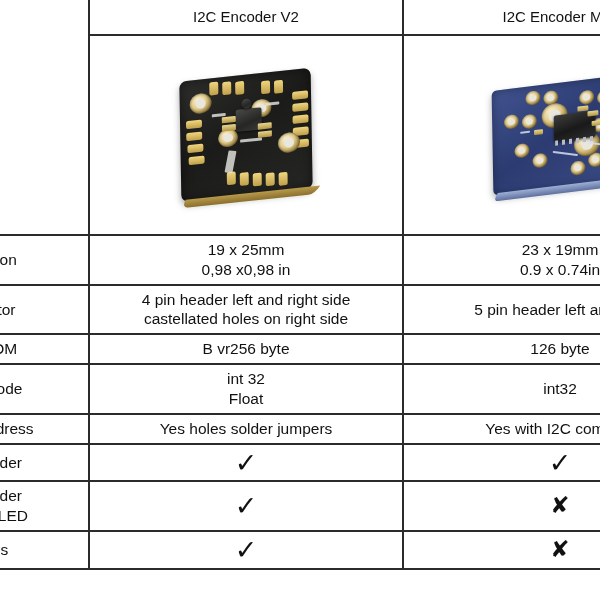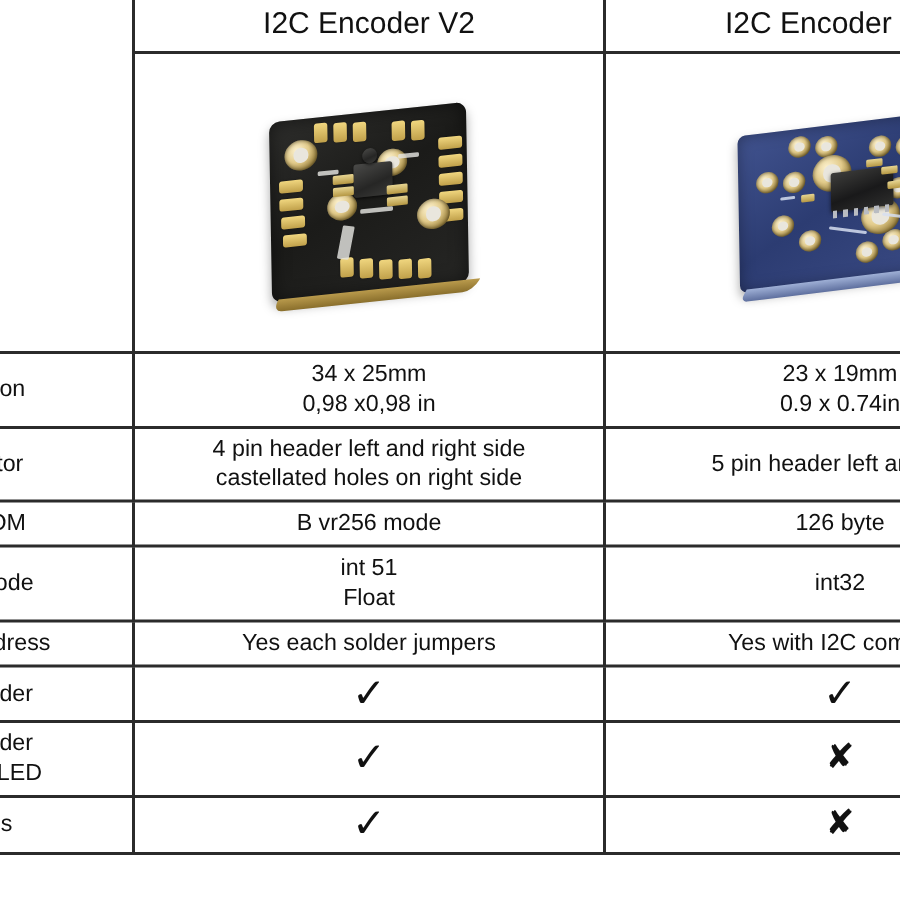--- a/index.html
+++ b/index.html
@@ -59,21 +59,21 @@
     border-left: none;
     border-top: none;
     border-bottom: none;
     border-right: none;
   }
   tr.head td.label { border-right: none; }
 
   tr.photos td { border-top: none; height: 198px; padding: 0; }
   tr.photos td.label { border: none; }
 
-  .hdr-txt { font-size: 20px; text-align: right; }
+  .hdr-txt { font-size: 15px; text-align: right; }
 
   .mark {
     font-size: 27px;
     line-height: 1;
     font-family: "DejaVu Sans", sans-serif;
     font-weight: 400;
   }
   .mark.x { font-weight: 700; font-size: 23px; }
 
   .cellline { display: block; }
@@ -312,21 +312,21 @@
                 <div class="silk" style="left:96px; top:64px; width:16px; height:2px; transform:rotate(14deg);"></div>
               </div>
             </div>
           </div>
         </td>
       </tr>
 
       <tr>
         <td class="label">ension</td>
         <td>
-          <span class="cellline">34 x 25mm</span>
+          <span class="cellline">19 x 25mm</span>
           <span class="cellline">0,98 x0,98 in</span>
         </td>
         <td>
           <span class="cellline">23 x 19mm</span>
           <span class="cellline">0.9 x 0.74in</span>
         </td>
       </tr>
 
       <tr>
         <td class="label">nector</td>
@@ -335,42 +335,42 @@
           <span class="cellline">castellated holes on right side</span>
         </td>
         <td>
           <span class="cellline">5 pin header left and righ</span>
         </td>
       </tr>
 
       <tr>
         <td class="label">PROM</td>
         <td>
-          <span class="cellline">B vr256 mode</span>
+          <span class="cellline">B vr256 byte</span>
         </td>
         <td>
           <span class="cellline">126 byte</span>
         </td>
       </tr>
 
       <tr>
         <td class="label">er mode</td>
         <td>
-          <span class="cellline">int 51</span>
+          <span class="cellline">int 32</span>
           <span class="cellline">Float</span>
         </td>
         <td>
           <span class="cellline">int32</span>
         </td>
       </tr>
 
       <tr>
         <td class="label">2C address</td>
         <td>
-          <span class="cellline">Yes each solder jumpers</span>
+          <span class="cellline">Yes holes solder jumpers</span>
         </td>
         <td>
           <span class="cellline">Yes with I2C comman</span>
         </td>
       </tr>
 
       <tr>
         <td class="label"> encoder</td>
         <td>
           <span class="mark">✓</span>

